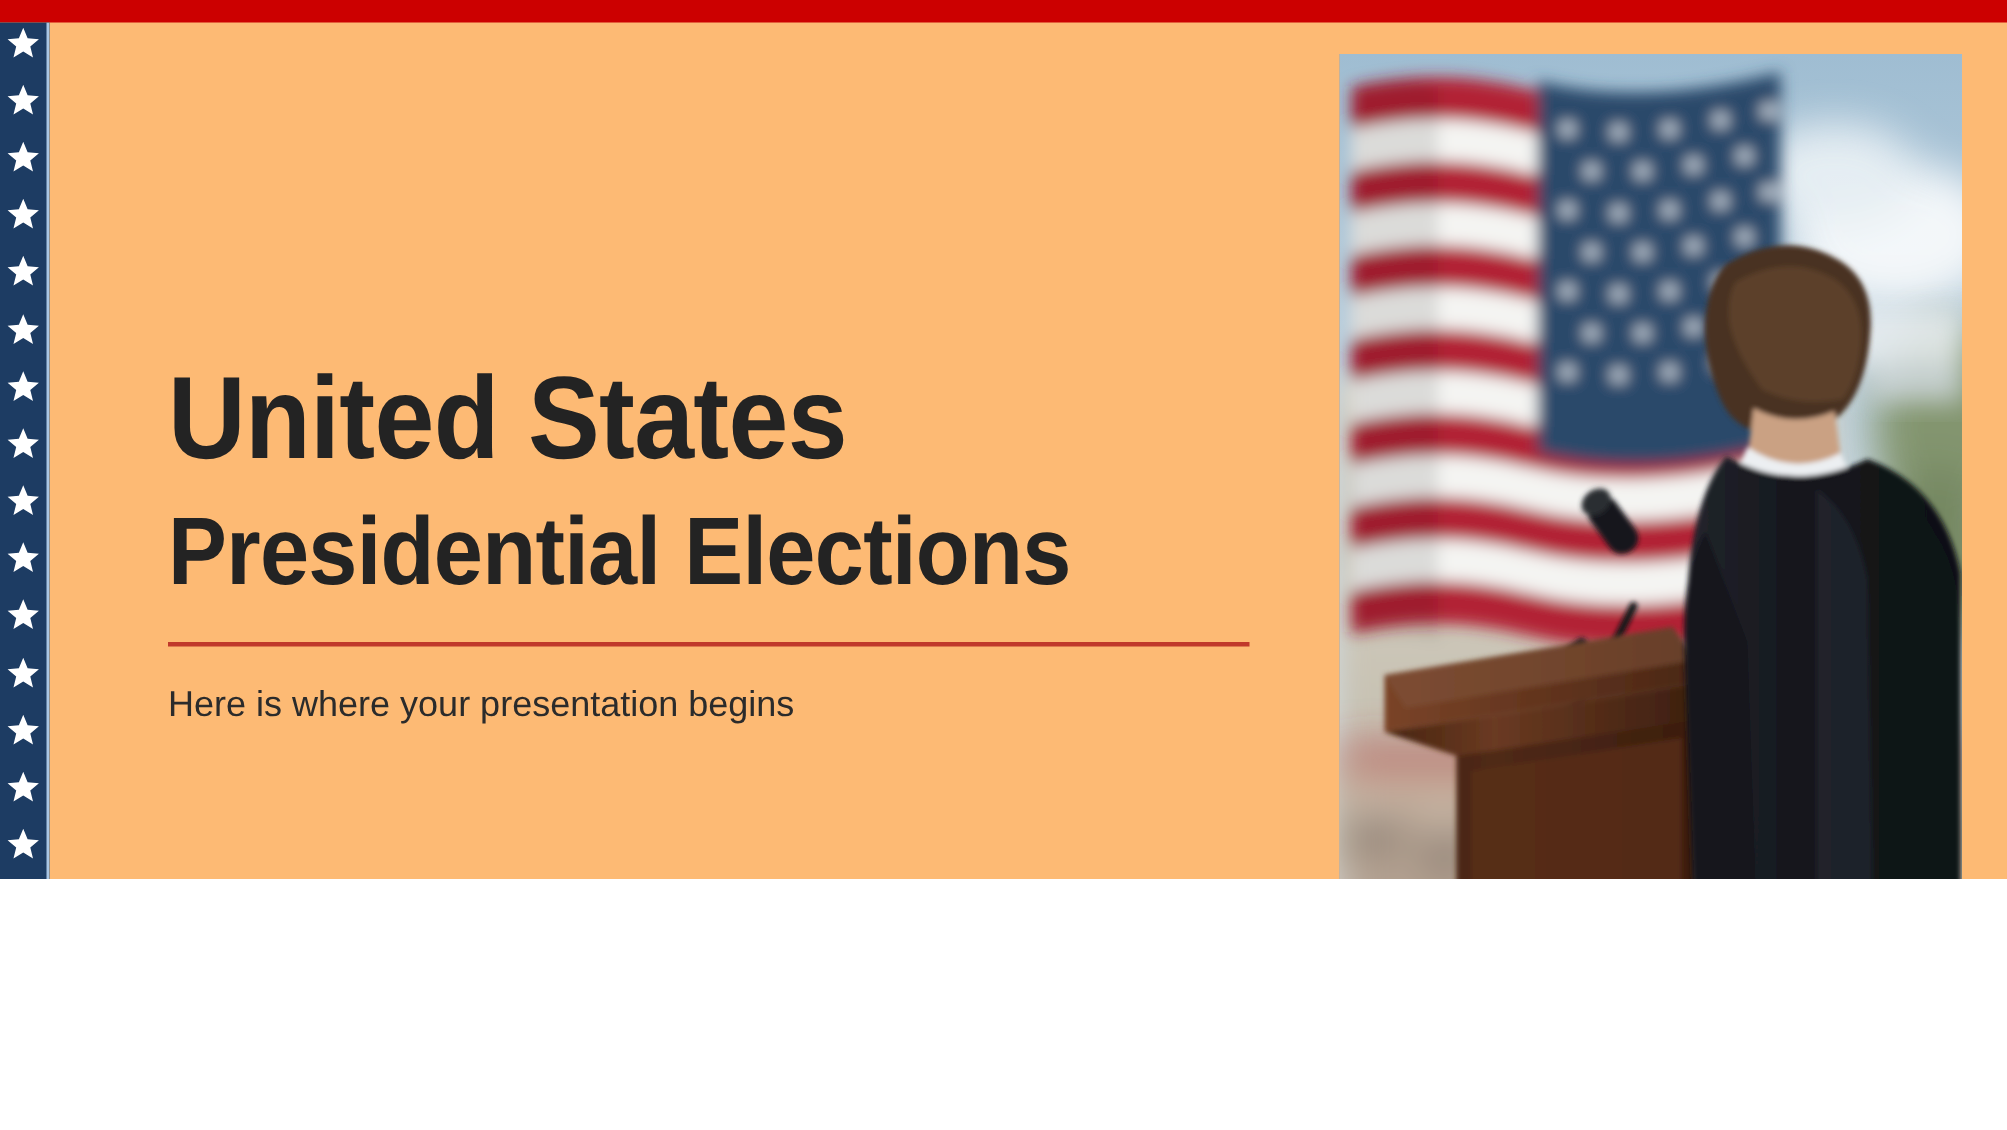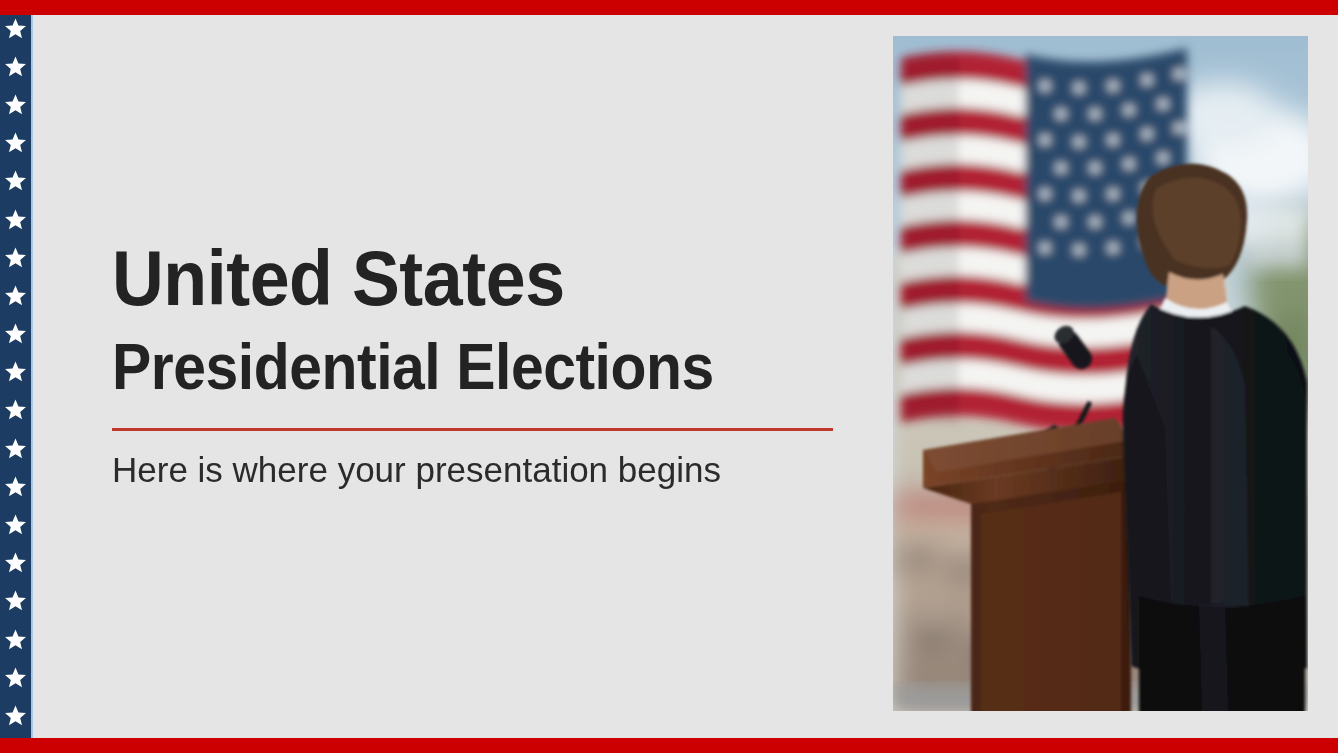--- a/index.html
+++ b/index.html
@@ -10,22 +10,22 @@
   body {
     width: 1338px;
     height: 753px;
     overflow: hidden;
     font-family: "Liberation Sans", sans-serif;
   }
 
   #slide {
     position: relative;
     width: 1338px;
-    height: 753px;
-    background: #e5e5e5;
+    height: 586px;
+    background: #fdba74;
     overflow: hidden;
   }
 
   
   .bar-red {
     position: absolute;
     left: 0;
     width: 1338px;
     background: #cc0000;
   }
@@ -102,21 +102,21 @@
   #title-divider {
     margin-top: 24px;
     width: 721px;
     height: 3px;
     background: #c0392b;
   }
   #subtitle {
     margin: 0;
     padding-top: 22px;
     color: #2b2b2b;
-    font-size: 35px;
+    font-size: 24px;
     line-height: 34px;
     font-weight: 400;
     white-space: nowrap;
   }
 
   
   #photo {
     position: absolute;
     left: 893px;
     top: 36px;

